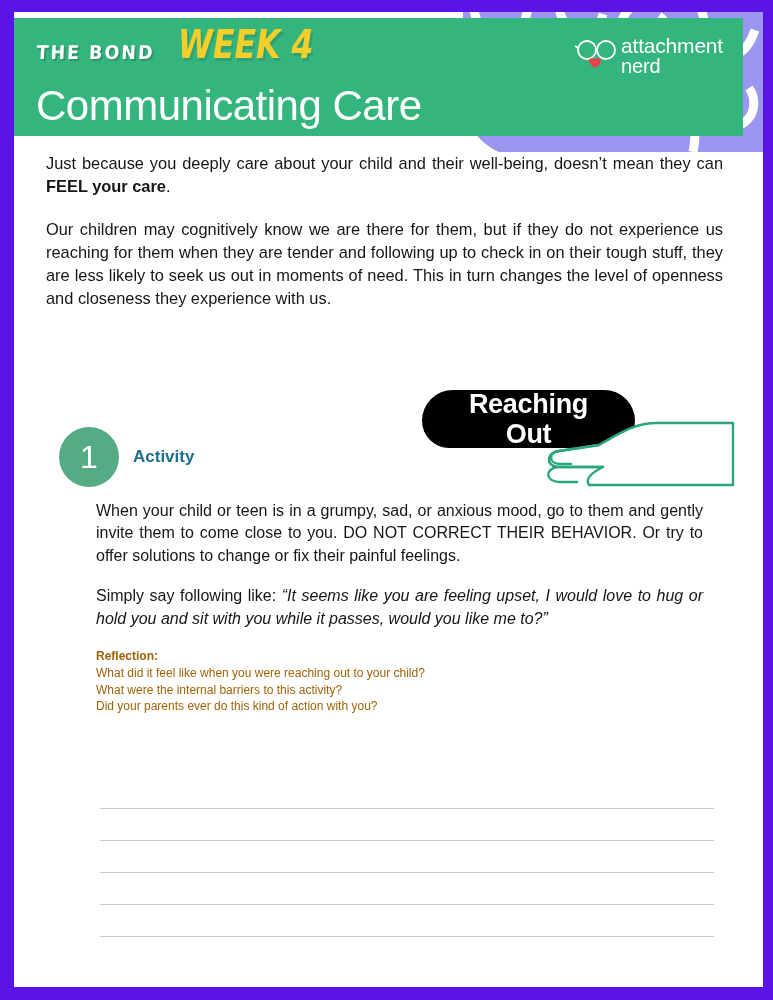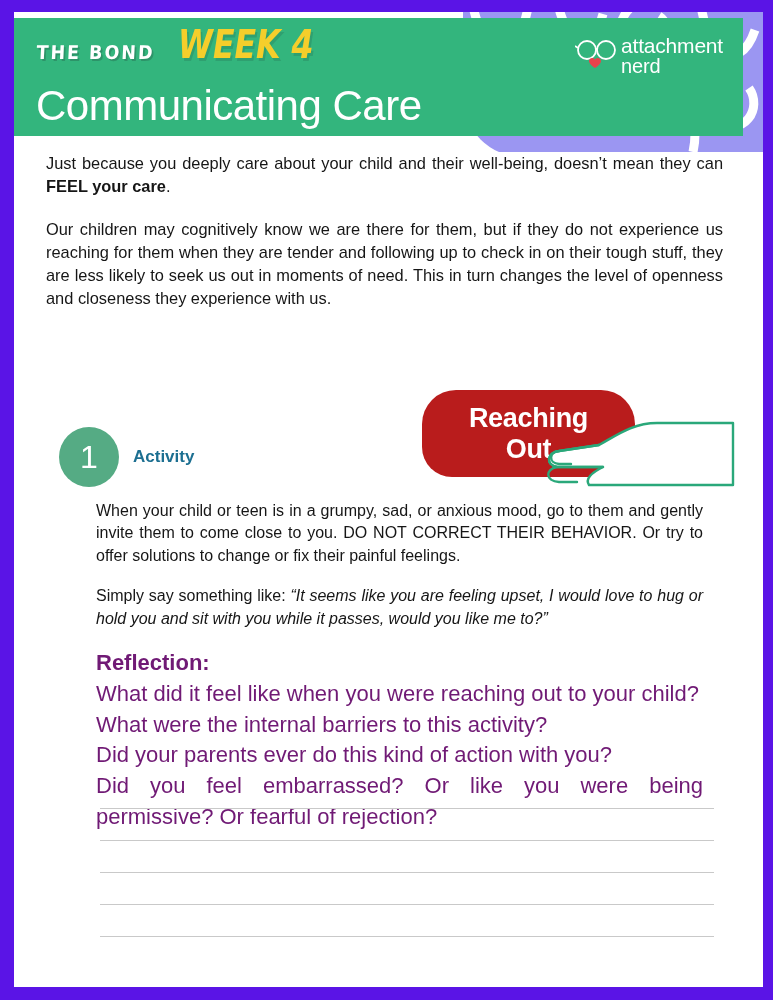--- a/index.html
+++ b/index.html
@@ -132,22 +132,22 @@
 
   
   .badge-wrap {
     position: absolute;
     top: 375px; left: 395px;
     width: 360px; height: 110px;
   }
   .badge {
     position: absolute;
     top: 3px; left: 13px;
-    width: 213px; height: 87px;
-    background: #b91c1c;
+    width: 213px; height: 58px;
+    background: #000000;
     border-radius: 34px 34px 30px 30px;
     color: #ffffff;
     display: flex; flex-direction: column;
     align-items: center; justify-content: center;
     font-size: 27px;
     font-weight: bold;
     line-height: 1.12;
     letter-spacing: -0.3px;
     text-align: center;
   }
@@ -160,21 +160,21 @@
   }
   .act-p {
     font-size: 16px;
     line-height: 1.40;
     color: #161616;
     text-align: justify;
     margin-bottom: 18px;
   }
   .act-p b { font-weight: normal; }
   .act-p i { font-style: italic; }
-  .reflect-block { font-size: 22px; line-height: 1.40; color: #701a75; }
+  .reflect-block { font-size: 12px; line-height: 1.40; color: #a16207; }
   .reflect-title { font-weight: bold; }
   .reflect-q { text-align: justify; }
 
   
   .lines {
     position: absolute;
     top: 796px; left: 86px;
     width: 614px;
   }
   .wline {
@@ -251,27 +251,26 @@
             <path d="M62 32 L 22 38 C 10 39, 8 52, 20 54 L 66 54" fill="none"></path>
             <path d="M22 38 C 12 39, 11 50, 22 51 L 34 51" fill="none"></path>
             <path d="M20 54 C 8 56, 8 68, 22 69 L 40 69" fill="none"></path>
           </g>
         </svg>
       </span>
     </div>
 
     <div class="act-body">
       <p class="act-p"><span>When your child or teen is in a grumpy, sad, or anxious mood, go to them and gently invite them to come close to you. </span><b>DO NOT CORRECT THEIR BEHAVIOR</b><span>. Or try to offer solutions to change or fix their painful feelings.</span></p>
-      <p class="act-p"><span>Simply say something like: </span><i>“It seems like you are feeling upset, I would love to hug or hold you and sit with you while it passes, would you like me to?”</i></p>
+      <p class="act-p"><span>Simply say following like: </span><i>“It seems like you are feeling upset, I would love to hug or hold you and sit with you while it passes, would you like me to?”</i></p>
       <div class="reflect-block">
         <div class="reflect-title">Reflection:</div>
         <div>What did it feel like when you were reaching out to your child?</div>
         <div>What were the internal barriers to this activity?</div>
         <div>Did your parents ever do this kind of action with you?</div>
-        <div class="reflect-q">Did you feel embarrassed? Or like you were being permissive? Or fearful of rejection?</div>
       </div>
     </div>
 
     <div class="lines">
       <div class="wline"></div>
       <div class="wline"></div>
       <div class="wline"></div>
       <div class="wline"></div>
       <div class="wline"></div>
     </div>

